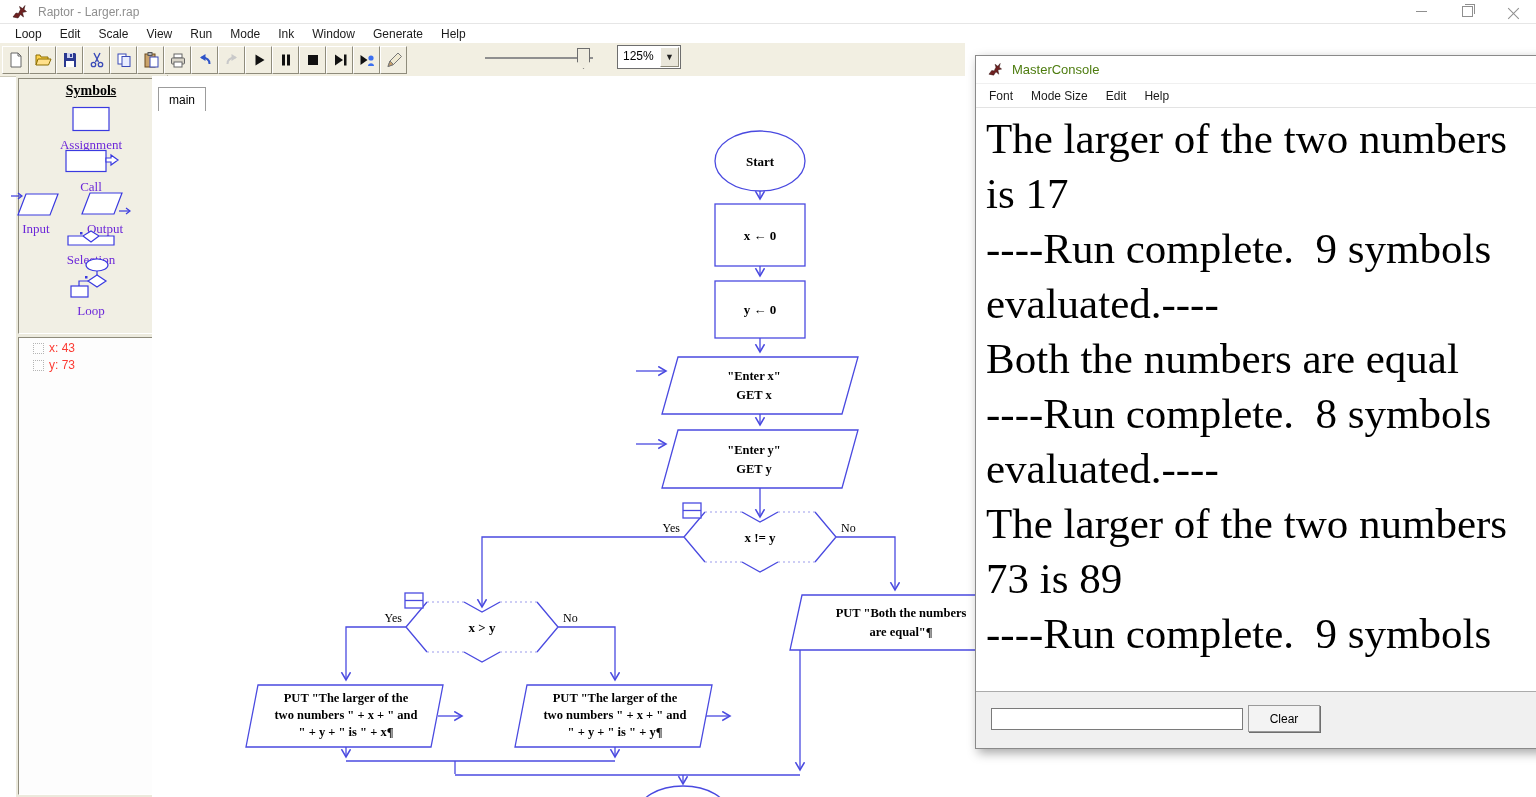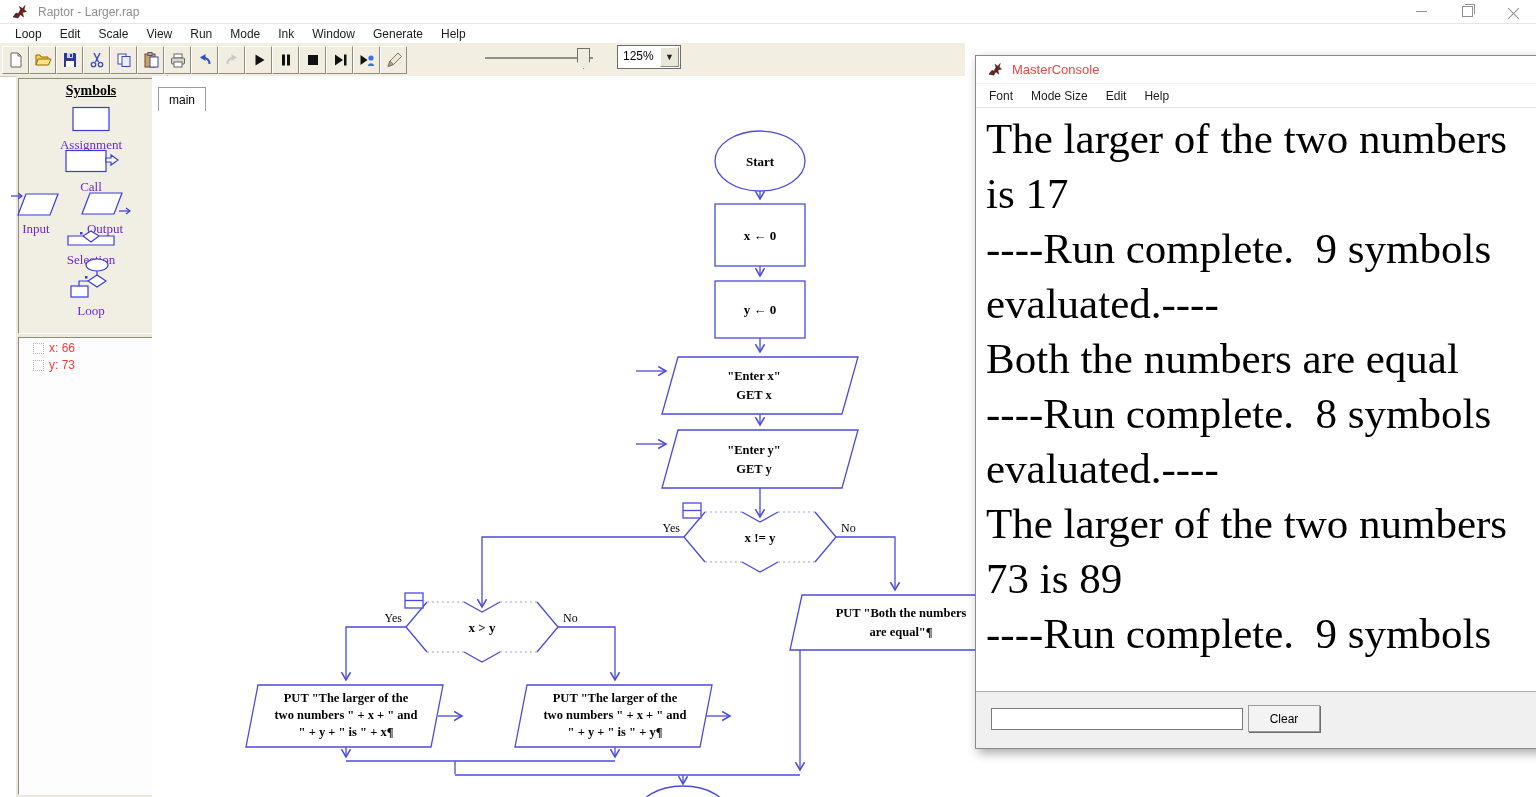--- a/index.html
+++ b/index.html
@@ -67,21 +67,21 @@
   .fc-dot{fill:none;stroke:#9b9bec;stroke-width:1.2;stroke-dasharray:2 3;}
   .fc-text{font-family:"Liberation Serif","DejaVu Serif",serif;font-size:13px;font-weight:bold;fill:#000;text-anchor:middle;}
   .fc-small{font-family:"Liberation Serif","DejaVu Serif",serif;font-size:12.5px;font-weight:bold;fill:#000;text-anchor:middle;}
   .fc-label{font-family:"Liberation Serif","DejaVu Serif",serif;font-size:12px;fill:#000;}
 
   
   .console{position:absolute;left:975px;top:55px;width:600px;height:692px;background:#fff;
            border:1px solid #8a8a8a;box-shadow:3px 4px 10px rgba(0,0,0,.35);z-index:20;}
   .c-title{position:absolute;left:0;top:0;right:0;height:27px;background:#fff;display:flex;align-items:center;}
   .c-title .app-icon{margin-left:12px;width:15px;height:15px;}
-  .c-title .c-title-text{margin-left:9px;font-size:13px;color:#ef4444;}
+  .c-title .c-title-text{margin-left:9px;font-size:13px;color:#4d7c0f;}
   .c-menu{position:absolute;left:0;top:27px;right:0;height:23px;display:flex;align-items:center;
           border-top:1px solid #f0f0f0;border-bottom:1px solid #e3e3e3;padding-left:4px;}
   .c-menu .menu-item{font-size:12px;padding:2px 9px;}
   .c-body{position:absolute;left:0;top:51px;right:0;height:584px;overflow:hidden;padding:4px 0 0 10px;}
   .c-line{font-family:"Liberation Serif","DejaVu Serif",serif;font-size:43px;line-height:55px;
           white-space:pre;color:#000;}
   .c-bottom{position:absolute;left:0;bottom:0;right:0;height:56px;background:#f0f0f0;border-top:1px solid #ababab;}
   .c-input{position:absolute;left:15px;top:16px;width:244px;height:18px;border:1px solid #7a7a7a;background:#fff;
            font-size:12px;padding:1px 3px;outline:none;}
   .c-clear{position:absolute;left:272px;top:13px;width:72px;height:27px;background:#f3f3f3;
@@ -288,21 +288,21 @@
           <rect x="4" y="29" width="17" height="11" fill="#fff" stroke="#3a3ae0" stroke-width="1.2"></rect>
           <rect x="18" y="19" width="2.5" height="2.5" fill="#3a3ae0"></rect>
           </svg>
         <div class="sym-label">Loop</div>
       </div>
     </div>
 
     <div class="watch-panel">
       <div class="watch-row">
         <span class="watch-box"></span>
-        <span class="watch-label">x: 66</span>
+        <span class="watch-label">x: 43</span>
       </div>
       <div class="watch-row">
         <span class="watch-box"></span>
         <span class="watch-label">y: 73</span>
       </div>
     </div>
   </div>
 
   <div class="tabbar">
     <div class="tab">main</div>

